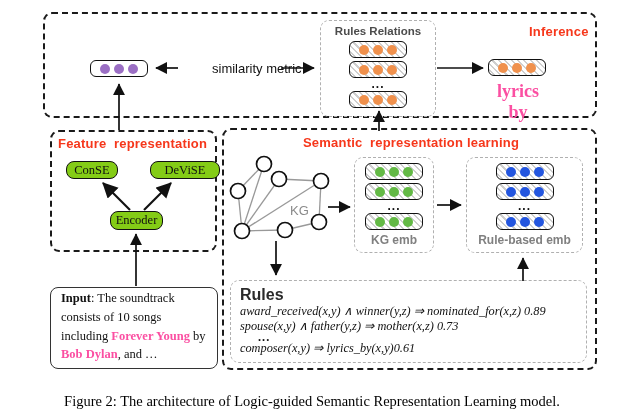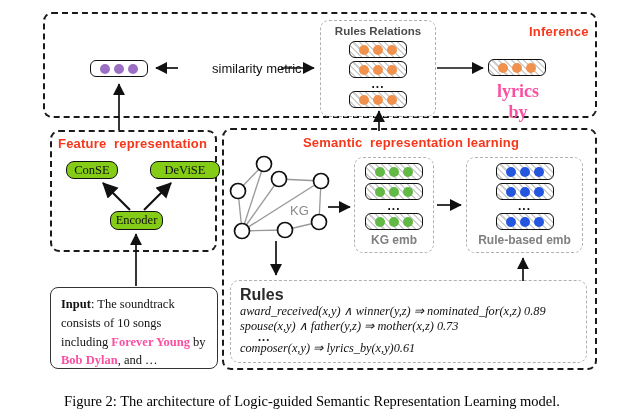--- a/index.html
+++ b/index.html
@@ -76,21 +76,21 @@
     font-family: "Liberation Serif", serif;
     font-size: 12.5px; color: #111;
   }
 
   #input-box {
     position: absolute;
     left: 50px; top: 287px; width: 168px; height: 82px;
     border: 1.6px solid #333;
     border-radius: 8px;
     background: #fff;
-    padding: 7px 9px 5px 10px;
+    padding: 1px 9px 5px 10px;
     font-family: "Liberation Serif", serif;
     font-size: 12.5px; line-height: 1.5; color: #111;
   }
   .pink-bold { color: var(--pink); font-weight: bold; }
   .b { font-weight: bold; }
 
   #rules-box {
     position: absolute;
     left: 230px; top: 280px; width: 357px; height: 83px;
     border: 1.5px dashed #b0b0b0;

